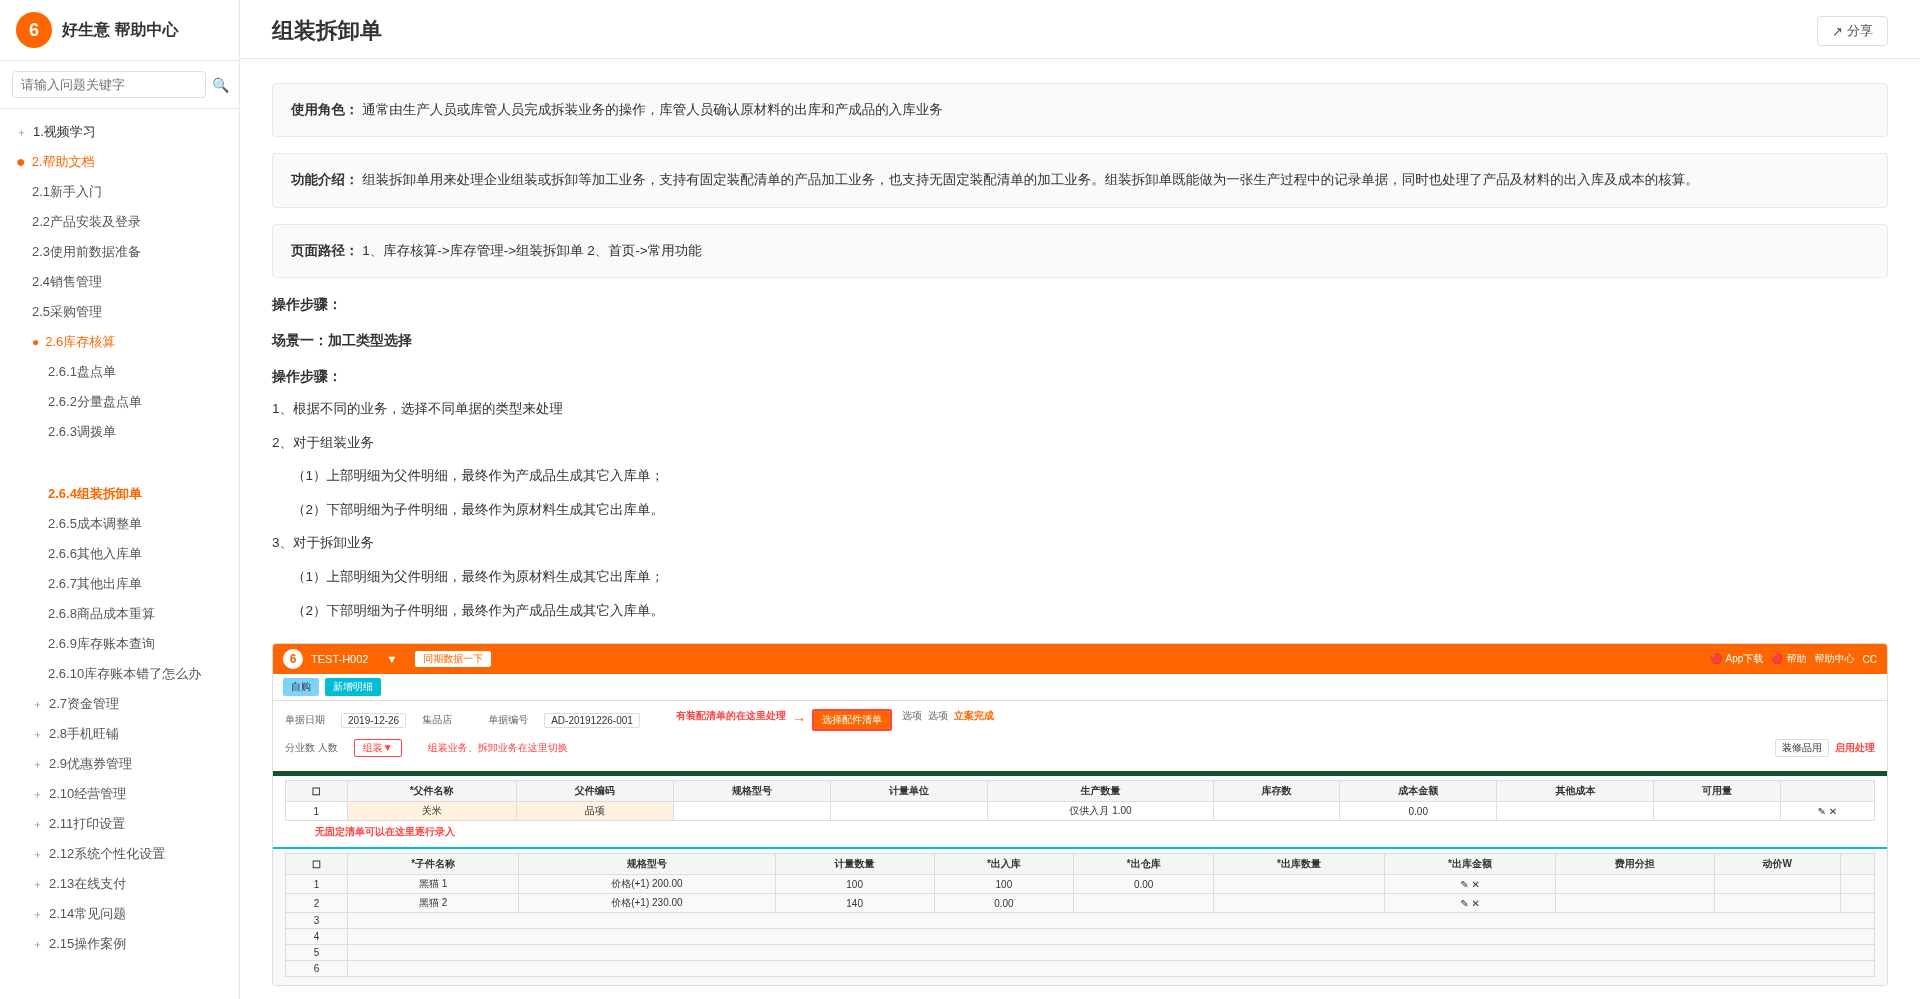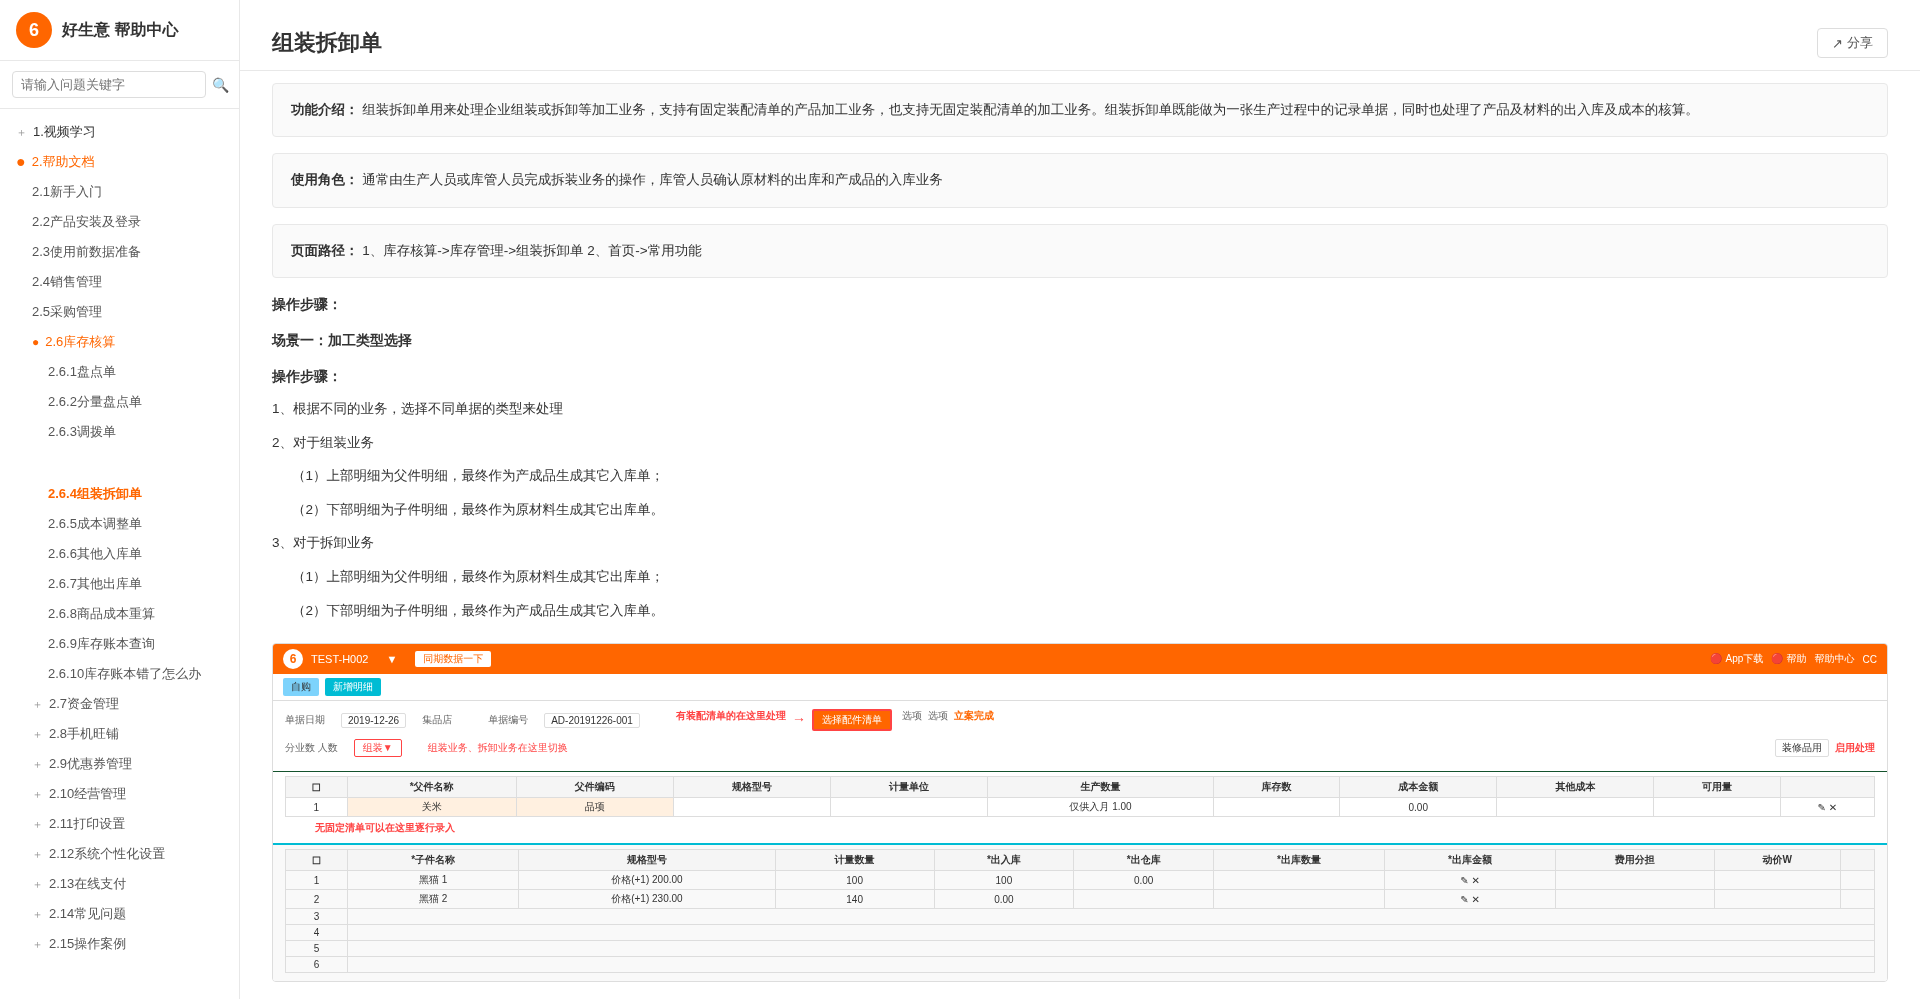--- a/index.html
+++ b/index.html
@@ -69,21 +69,21 @@
       overflow-y: auto;
       background: #fff;
       display: flex;
       flex-direction: column;
     }
     .main-header {
       display: flex; align-items: center; justify-content: space-between;
       padding: 16px 32px 12px 32px;
       border-bottom: 1px solid #e8e8e8;
       background: #fff;
-      position: sticky; top: 12px; z-index: 10;
+      position: sticky; top: 0; z-index: 10;
     }
     .page-title { font-size: 22px; font-weight: bold; color: #333; }
     .share-btn {
       border: 1px solid #ddd; border-radius: 4px;
       padding: 5px 14px; background: #fff; cursor: pointer;
       font-size: 13px; color: #555; display: flex; align-items: center; gap: 4px;
     }
 
     .content-body { padding: 24px 32px; }
 
@@ -251,27 +251,27 @@
     <h1 class="page-title">组装拆卸单</h1>
     <button class="share-btn">
       <span>↗</span>
       <span>分享</span>
     </button>
   </div>
 
   <div class="content-body">
 
     <div class="info-block">
+      <span style="font-weight:bold;">使用角色：</span>
+      <span>通常由生产人员或库管人员完成拆装业务的操作，库管人员确认原材料的出库和产成品的入库业务</span>
+    </div>
+
+    <div class="info-block">
       <span style="font-weight:bold;">功能介绍：</span>
       <span>组装拆卸单用来处理企业组装或拆卸等加工业务，支持有固定装配清单的产品加工业务，也支持无固定装配清单的加工业务。组装拆卸单既能做为一张生产过程中的记录单据，同时也处理了产品及材料的出入库及成本的核算。</span>
-    </div>
-
-    <div class="info-block">
-      <span style="font-weight:bold;">使用角色：</span>
-      <span>通常由生产人员或库管人员完成拆装业务的操作，库管人员确认原材料的出库和产成品的入库业务</span>
     </div>
 
     <div class="info-block">
       <span style="font-weight:bold;">页面路径：</span>
       <span>1、库存核算-&gt;库存管理-&gt;组装拆卸单 2、首页-&gt;常用功能</span>
     </div>
 
     <div class="section-title">操作步骤：</div>
 
     <div class="section-title">场景一：加工类型选择</div>
@@ -307,21 +307,21 @@
             <span style="color:#fff; font-size:10px;">帮助中心</span>
             <span style="color:#fff; font-size:10px;">CC</span>
           </div>
         </div>
 
         <div style="background:#fff; border-bottom: 1px solid #ddd; display:flex; align-items:center; padding: 4px 10px; gap:6px;">
           <span style="font-size:10px; color:#333; background:#7dd3fc; padding:2px 8px; border-radius:2px; cursor:pointer;">自购</span>
           <span style="font-size:10px; color:#fff; background:#00bcd4; padding:2px 8px; border-radius:2px; cursor:pointer;">新增明细</span>
         </div>
 
-        <div style="padding:8px 12px; background:#fff; border-bottom:1px solid #14532d; position:relative;">
+        <div style="padding:8px 12px; background:#fff; border-bottom:5px solid #14532d; position:relative;">
           <div style="display:flex; gap:16px; align-items:center; flex-wrap:wrap; margin-bottom:8px;">
             <span style="font-size:10px; color:#666;">单据日期</span>
             <span style="font-size:10px; border:1px solid #ddd; padding:1px 6px; border-radius:2px;">2019-12-26</span>
             <span style="font-size:10px; color:#666;">集品店</span>
             <span style="font-size:10px; color:#666;margin-left:20px;">单据编号</span>
             <span style="font-size:10px; border:1px solid #ddd; padding:1px 6px; border-radius:2px;">AD-20191226-001</span>
 
             <div style="position:relative; display:flex; align-items:flex-start; gap:6px; margin-left:20px;">
               <span style="color:#f44; font-size:10px; font-weight:bold; white-space:nowrap;">有装配清单的在这里处理</span>
               <span style="color:#f44; font-size:14px;">→</span>

